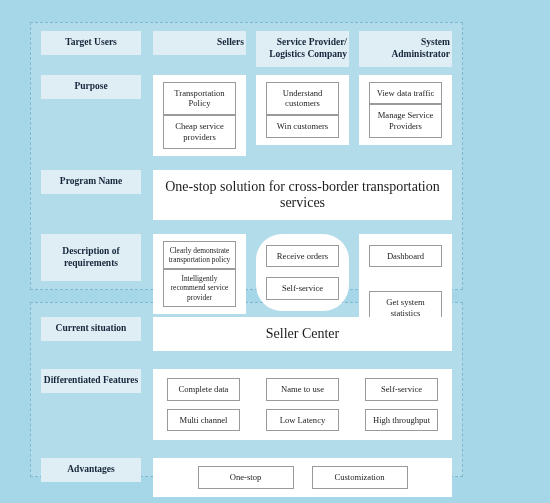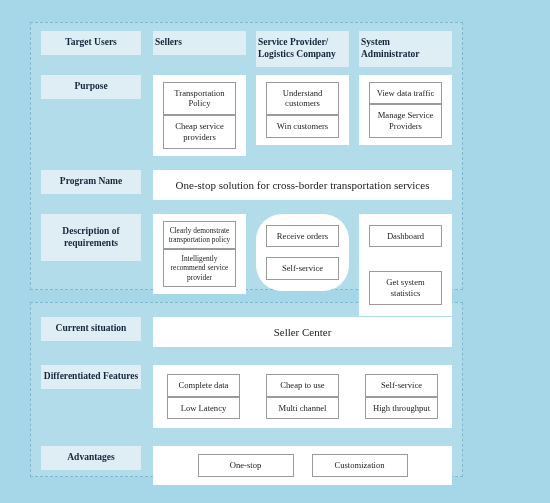--- a/index.html
+++ b/index.html
@@ -62,21 +62,21 @@
     flex: 1 1 0;
     display: flex;
     flex-direction: column;
   }
 
   .head-cell {
     background: #dfedf4;
     color: #15263b;
     font-weight: bold;
     font-size: 9.5px;
-    text-align: left;
+    text-align: right;
     line-height: 1.25;
     padding: 6px 2px;
     box-sizing: border-box;
   }
 
   .white-box {
     background: #ffffff;
     padding: 7px 10px;
     box-sizing: border-box;
     display: flex;
@@ -94,36 +94,36 @@
     box-sizing: border-box;
   }
   .chip.sm { font-size: 7.4px; padding: 4px 3px; }
 
   
   .strip {
     background: #ffffff;
     flex: 1 1 auto;
     margin-left: 12px;
     text-align: center;
-    font-size: 11px;
+    font-size: 14px;
     color: #1c1c1c;
     padding: 9px 6px;
     box-sizing: border-box;
   }
 
   
   .grid-box {
     background: #ffffff;
     flex: 1 1 auto;
     margin-left: 12px;
     padding: 9px 14px;
     box-sizing: border-box;
     display: flex;
     flex-direction: column;
-    gap: 0;
+    gap: 8px;
   }
   .grid-line {
     display: flex;
     gap: 26px;
   }
   .grid-line .chip { flex: 1 1 0; }
 
   .adv-box {
     background: #ffffff;
     flex: 1 1 auto;
@@ -218,26 +218,26 @@
     <div class="row" style="margin-top:6px;">
       <div class="label-cell">Current situation</div>
       <div class="strip">Seller Center</div>
     </div>
 
     <div class="row" style="margin-top:18px;">
       <div class="label-cell">Differentiated Features</div>
       <div class="grid-box">
         <div class="grid-line">
           <div class="chip">Complete data</div>
-          <div class="chip">Cheap to use</div>
+          <div class="chip">Name to use</div>
           <div class="chip">Self-service</div>
         </div>
         <div class="grid-line">
+          <div class="chip">Multi channel</div>
           <div class="chip">Low Latency</div>
-          <div class="chip">Multi channel</div>
           <div class="chip">High throughput</div>
         </div>
       </div>
     </div>
 
     <div class="row" style="margin-top:18px;">
       <div class="label-cell">Advantages</div>
       <div class="adv-box">
         <div class="chip">One-stop</div>
         <div class="chip">Customization</div>

